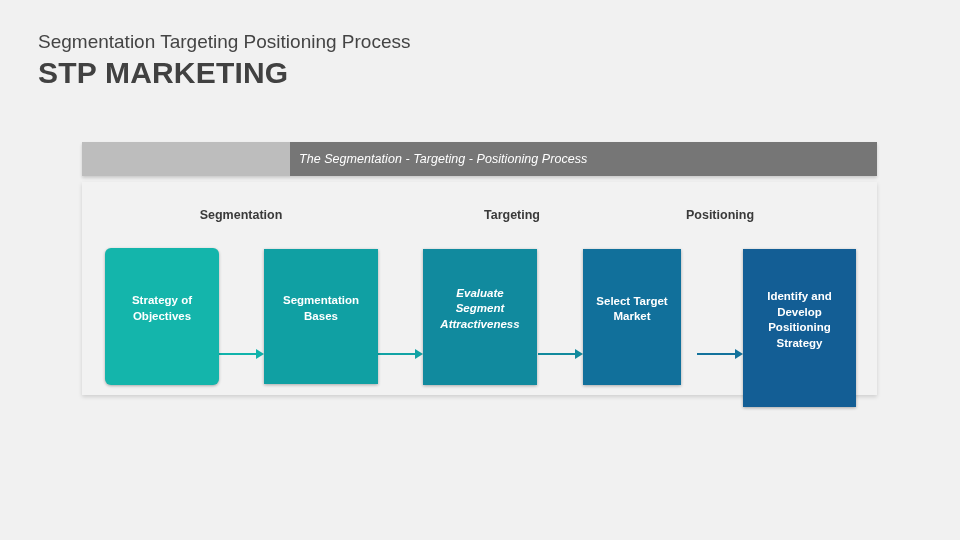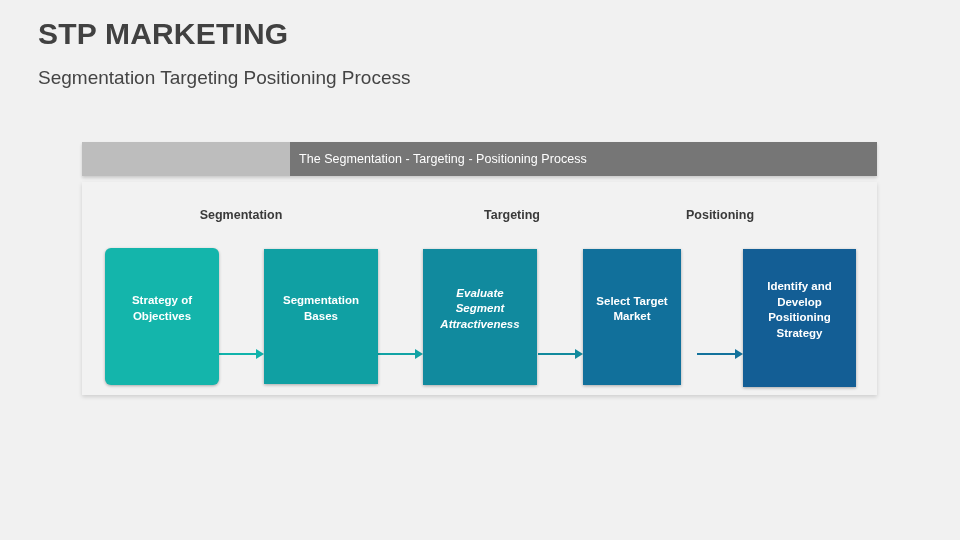--- a/index.html
+++ b/index.html
@@ -59,20 +59,21 @@
     background: #bdbdbd;
   }
 
   #header-band-right {
     flex: 1;
     height: 100%;
     background: #767676;
     display: flex;
     align-items: center;
     padding-left: 9px;
+    font-style: italic;
   }
 
   #header-band-title {
     color: #ffffff;
     font-size: 12.5px;
     font-weight: normal;
     letter-spacing: 0.05px;
     white-space: nowrap;
   }
 
@@ -138,22 +139,22 @@
     border-top: 5px solid transparent;
     border-bottom: 5px solid transparent;
     border-left-width: 8px;
     border-left-style: solid;
   }
 </style>
 </head>
 <body style="background: rgb(241, 241, 241);">
 
 <div id="title-block">
+  <div id="page-subtitle">Segmentation Targeting Positioning Process</div>
   <div id="page-title">STP MARKETING</div>
-  <div id="page-subtitle">Segmentation Targeting Positioning Process</div>
 </div>
 
 <div id="header-band">
   <div id="header-band-left" style="background: rgb(189, 189, 189);"></div>
   <div id="header-band-right" style="background: rgb(118, 118, 118);">
     <span id="header-band-title" style="color: rgb(255, 255, 255);">The Segmentation - Targeting - Positioning Process</span>
   </div>
 </div>
 
 <div id="diagram-panel" style="background: rgb(242, 242, 242);"></div>
@@ -194,19 +195,19 @@
     </div>
     <div class="step-box" style="left: 423px; top: 249px; width: 114px; height: 136px; background: rgb(17, 138, 158); font-style: italic;">
       <span class="step-box-text" style="top: -8px;">Evaluate
 Segment
 Attractiveness</span>
     </div>
     <div class="step-box" style="left: 583px; top: 249px; width: 98px; height: 136px; background: rgb(17, 112, 155);">
       <span class="step-box-text" style="top: -8px;">Select Target
 Market</span>
     </div>
-    <div class="step-box" style="left: 743px; top: 249px; width: 113px; height: 138px; background: rgb(19, 94, 149);">
+    <div class="step-box" style="left: 743px; top: 249px; width: 113px; height: 158px; background: rgb(19, 94, 149);">
       <span class="step-box-text" style="top: -8px;">Identify and
 Develop
 Positioning
 Strategy</span>
     </div>
   </div>
 
 </body></html>

